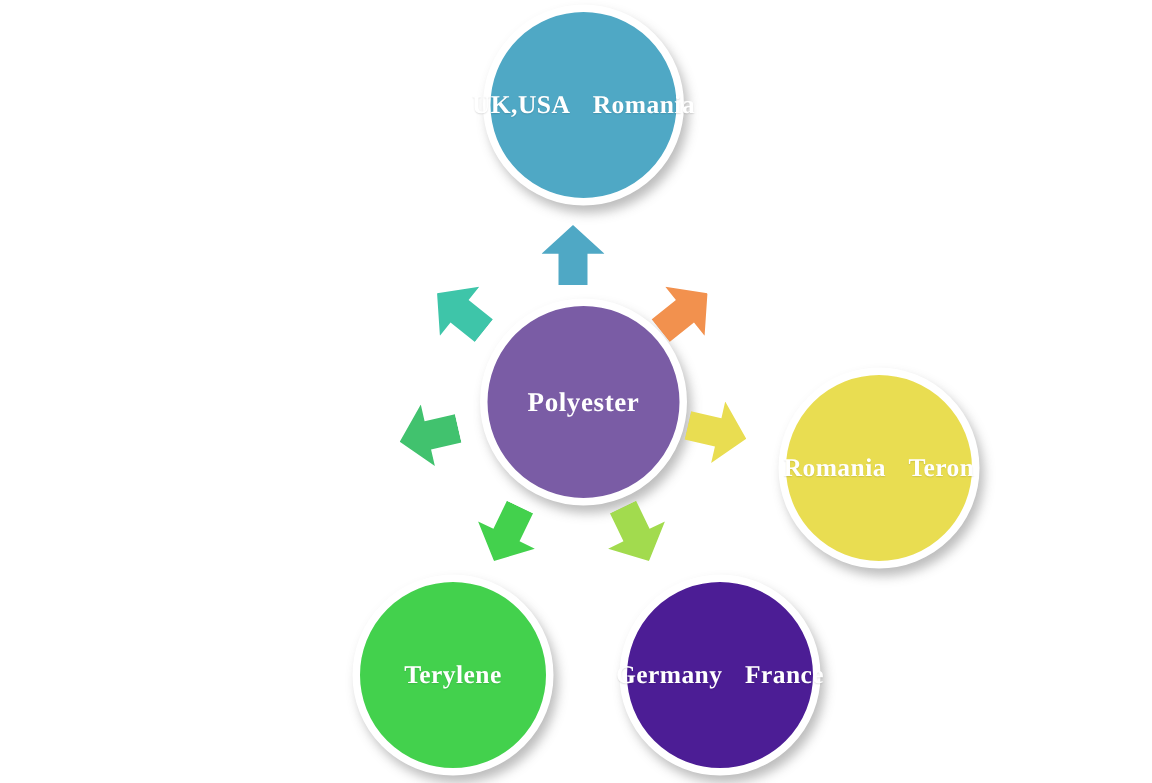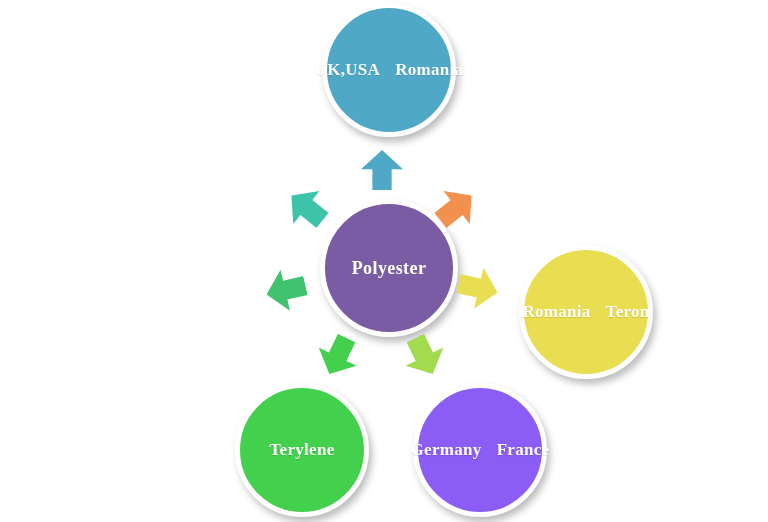--- a/index.html
+++ b/index.html
@@ -94,21 +94,21 @@
     <span class="line">UK,USA</span>
     <span class="line">Romania</span>
   </div>
 
 
   <div class="circle node n2" style="background-color: rgb(233, 221, 81);">
     <span class="line">Romania</span>
     <span class="line">Teron</span>
   </div>
 
-  <div class="circle node n3" style="background-color: #8b5cf6; text-align: center;">
+  <div class="circle node n3" style="background-color: #4c1d95; text-align: center;">
     <span class="line">Germany</span>
     <span class="line">France</span>
   </div>
 
   <div class="circle node n4" style="background-color: rgb(67, 209, 77);">
     <span class="line">Terylene</span>
   </div>
 
 
 

